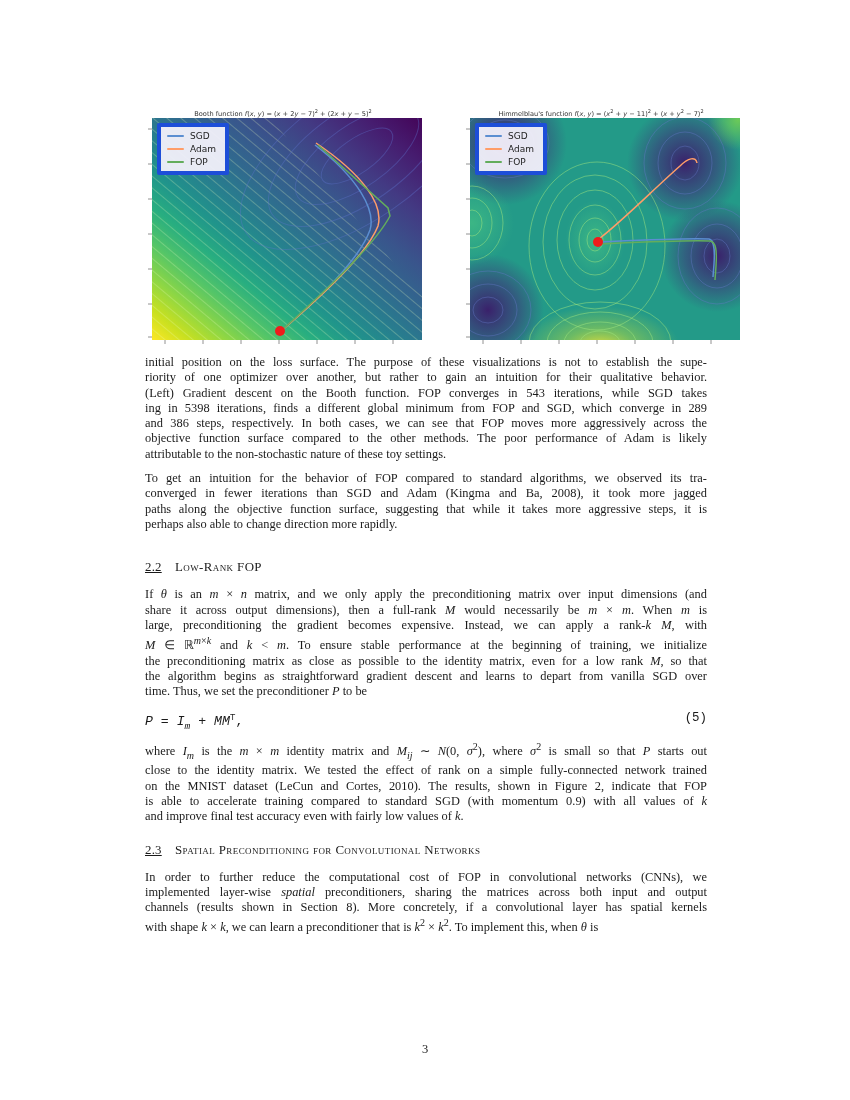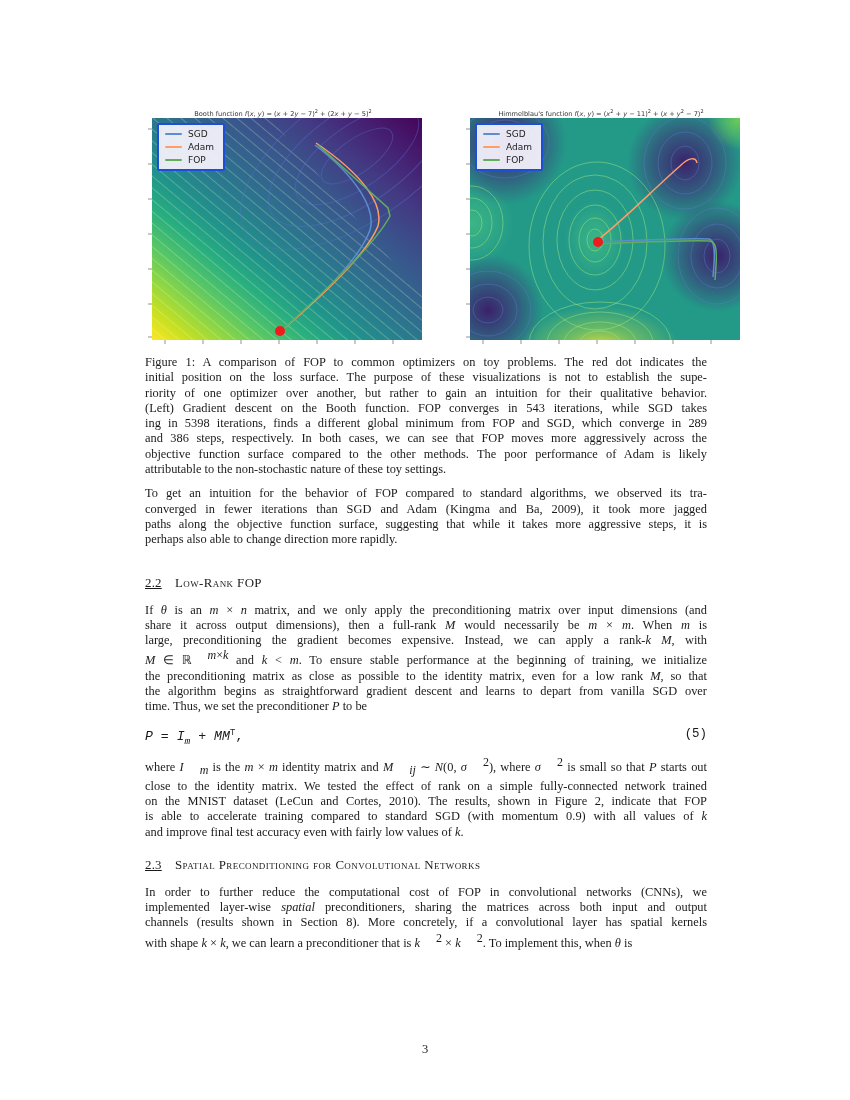--- a/index.html
+++ b/index.html
@@ -6,32 +6,32 @@
   .page{position:relative;width:850px;height:1100px;background:#ffffff;margin:0 auto;overflow:hidden;
         font-family:"Liberation Serif",serif;color:#1a1a1a;}
   .content{position:absolute;left:145px;top:0;width:562px;}
   
   .figrow{display:flex;gap:46px;margin-top:106px;margin-left:2px;width:590px;}
   figure.plot{margin:0;width:272px;}
   .plot-title{font-family:"DejaVu Sans",sans-serif;font-size:6.6px;color:#333;text-align:center;
               height:11px;line-height:11px;white-space:nowrap;}
   .plot-title sup{font-size:5px;}
   .plot-area{position:relative;width:276px;height:229px;}
-  .legend{position:absolute;left:10px;top:6px;background:rgba(242,240,250,0.95);border:2px solid #1d4ed8;
+  .legend{position:absolute;left:10px;top:6px;background:rgba(242,240,250,0.95);border:4px solid #1d4ed8;
           border-radius:2px;padding:4px 9px 4px 6px;display:flex;flex-direction:column;gap:3px;}
   .lg-row{display:flex;align-items:center;gap:6px;}
   .sw{display:inline-block;width:17px;height:2.6px;border-radius:1px;}
   .lg-label{font-family:"DejaVu Sans",sans-serif;font-size:9px;color:#222;line-height:10px;}
   
   .caption{margin-top:9px;}
   .para{margin-top:9px;}
   .jline{font-size:12.4px;line-height:15.3px;text-align:justify;text-align-last:justify;white-space:nowrap;}
   .jline.last{text-align-last:left;}
   .jline i{font-family:"Liberation Serif",serif;}
-  .jline sup,.jline sub{font-size:12px;margin-left:16px;}
+  .jline sup,.jline sub{font-size:10px;}
   .heading{font-size:12.9px;margin-top:28px;letter-spacing:.2px;}
   .heading .hnum{display:inline-block;width:30px;text-decoration:underline;}
   .heading .htext{font-variant:small-caps;letter-spacing:.4px;}
   .eqrow{position:relative;margin-top:11px;margin-bottom:11px;height:18px;font-size:13.2px;text-align:left;font-family:Liberation Mono, monospace;}
   .eqbody sup,.eqbody sub{font-size:9.5px;}
   .eqnum{position:absolute;right:0;top:1px;font-size:12.4px;}
   .pageno{position:absolute;left:0;top:1042px;width:850px;text-align:center;font-size:12.5px;}
 </style>
 </head>
 <body>
@@ -219,33 +219,32 @@
             <div class="lg-row">
                 <span class="sw" style="background: rgb(99, 173, 92);"></span>
                 <span class="lg-label">FOP</span>
               </div>
           </div>
         </div>
       </figure>
     </div>
 
     <div class="caption">
-        <div class="jline">Figure 1: A comparison of FOP to common optimizers on toy problems. The red dot indicates the</div>
         <div class="jline">initial position on the loss surface. The purpose of these visualizations is not to establish the supe-</div>
         <div class="jline">riority of one optimizer over another, but rather to gain an intuition for their qualitative behavior.</div>
         <div class="jline">(Left) Gradient descent on the Booth function. FOP converges in 543 iterations, while SGD takes</div>
         <div class="jline">ing in 5398 iterations, finds a different global minimum from FOP and SGD, which converge in 289</div>
         <div class="jline">and 386 steps, respectively. In both cases, we can see that FOP moves more aggressively across the</div>
         <div class="jline">objective function surface compared to the other methods. The poor performance of Adam is likely</div>
         <div class="jline last">attributable to the non-stochastic nature of these toy settings.</div>
       </div>
 
     <div class="para">
         <div class="jline">To get an intuition for the behavior of FOP compared to standard algorithms, we observed its tra-</div>
-        <div class="jline">converged in fewer iterations than SGD and Adam (Kingma and Ba, 2009), it took more jagged</div>
+        <div class="jline">converged in fewer iterations than SGD and Adam (Kingma and Ba, 2008), it took more jagged</div>
         <div class="jline">paths along the objective function surface, suggesting that while it takes more aggressive steps, it is</div>
         <div class="jline last">perhaps also able to change direction more rapidly.</div>
       </div>
 
     <div class="heading">
       <span class="hnum">2.2</span><span class="htext">Low-Rank FOP</span>
     </div>
 
     <div class="para" style="margin-top:12px">
         <div class="jline">If <i>θ</i> is an <i>m</i> × <i>n</i> matrix, and we only apply the preconditioning matrix over input dimensions (and</div>

